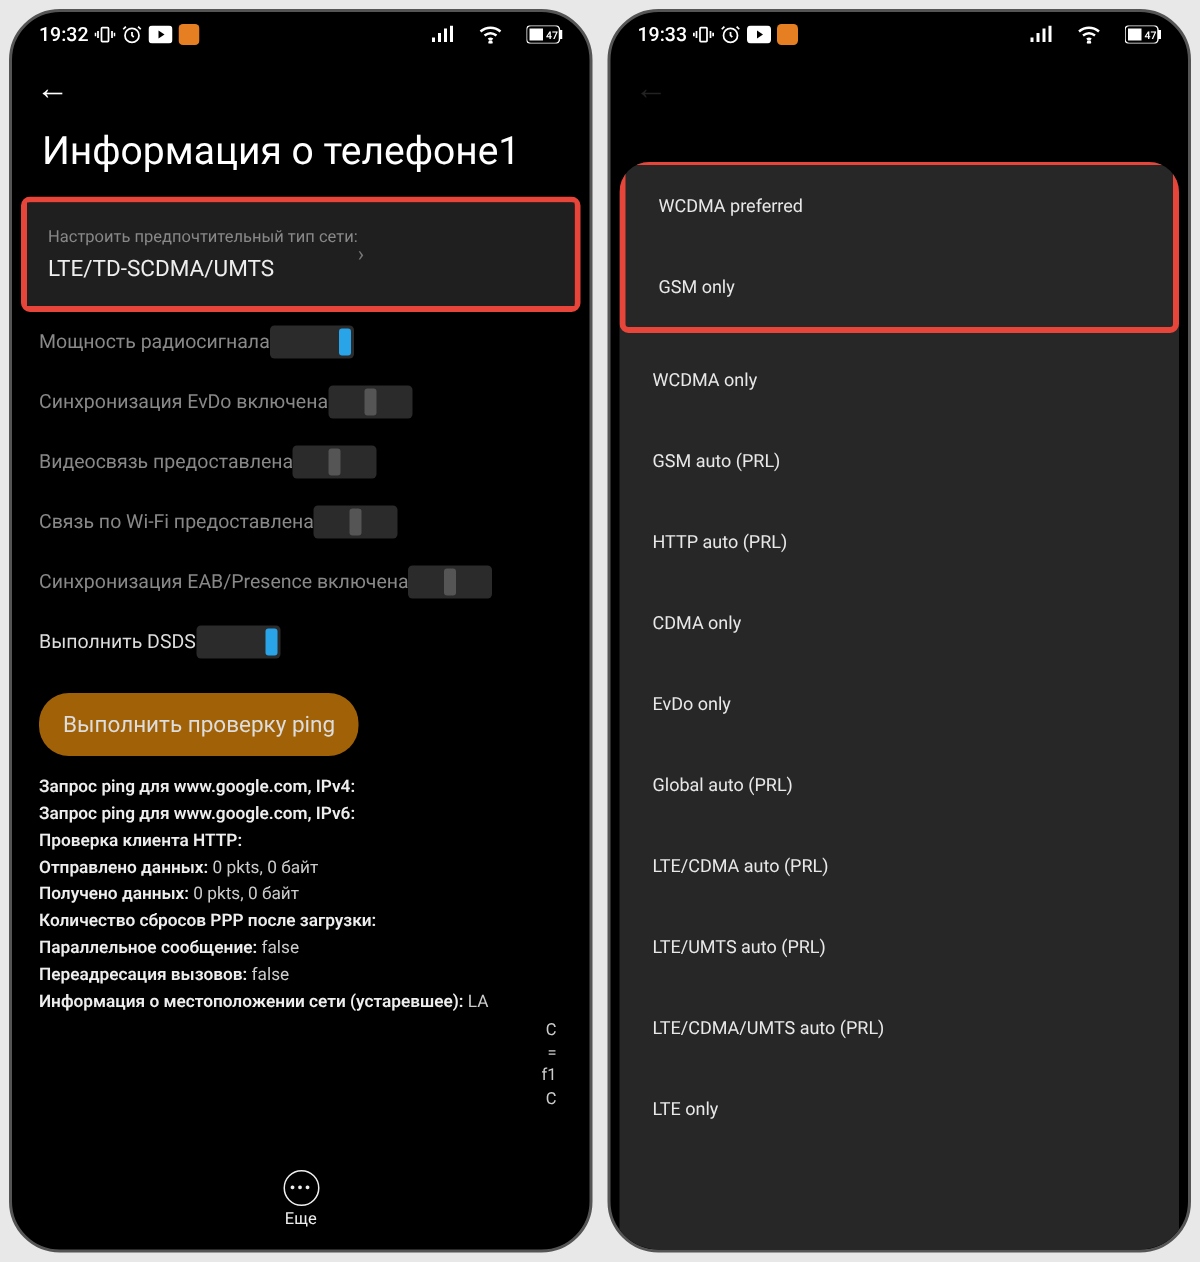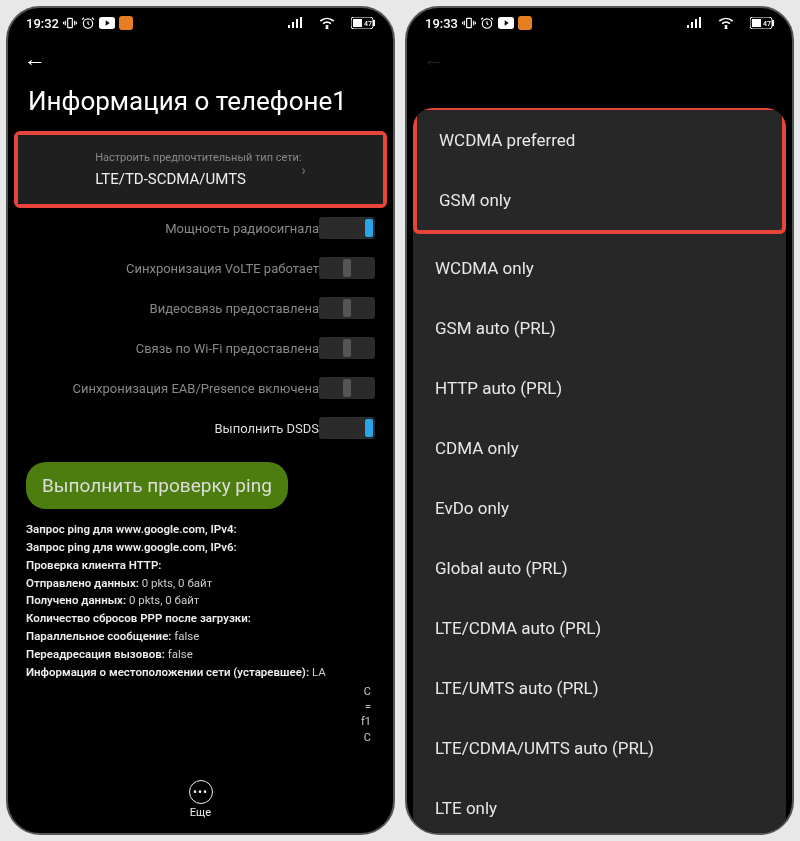--- a/index.html
+++ b/index.html
@@ -49,33 +49,33 @@
   .hl-box {
     border: 4px solid #e8453a;
     border-radius: 6px;
     margin: 0 6px;
   }
   .row-inset {
     background: #1f1f1f;
     padding: 16px 14px;
     color: #eee;
     display: flex;
-    justify-content: center;
+    justify-content: flex-start;
     align-items: center;
     font-size: 15px;
   }
   .row-inset .sub {
     color: #888;
     font-size: 11px;
     margin-bottom: 6px;
   }
   .chev { color: #777; font-size: 14px; }
   .setting-row {
     display: flex;
-    justify-content: flex-end;
+    justify-content: flex-start;
     align-items: center;
     padding: 9px 18px;
     color: #888;
     font-size: 13px;
   }
   .setting-row.active .label { color: #ddd; }
   .pill {
     width: 56px;
     height: 22px;
     background: #2b2b2b;
@@ -89,25 +89,25 @@
     width: 8px;
     height: 18px;
     background: #555;
     border-radius: 2px;
   }
   .pill.on { background: #2b2b2b; }
   .pill.on .knob { background: #2aa4e8; }
   .pill.mid .knob { margin-right: 22px; }
   .ping-btn {
     margin: 14px 18px 10px;
-    background: #4d7c0f;
+    background: #a16207;
     color: #ddd;
     padding: 12px 16px;
     border-radius: 20px;
-    font-size: 19px;
+    font-size: 15px;
     display: inline-block;
   }
   .info-text {
     padding: 2px 18px;
     color: #ccc;
     font-size: 11.5px;
     line-height: 1.55;
   }
   .info-text b { color: #eee; font-weight: 600; }
   .trail {
@@ -142,21 +142,21 @@
     border-radius: 20px 20px 0 0;
     margin: 0 6px;
     flex: 1;
     overflow: hidden;
     display: flex;
     flex-direction: column;
   }
   .dlg-item {
     padding: 20px 22px;
     color: #e8e8e8;
-    font-size: 17px;
+    font-size: 12px;
   }
   .hl-box-r {
     border: 4px solid #e8453a;
     border-radius: 6px;
     margin: -2px 0 4px 0;
   }
   .spacer-top { height: 28px; }
   svg { display: block; }
 </style>
 </head>
@@ -230,21 +230,21 @@
       </div>
     </div>
 
     <div class="setting-row">
       <span class="label">Мощность радиосигнала</span>
       <span class="pill on">
           <span class="knob"></span>
         </span>
     </div>
     <div class="setting-row">
-      <span class="label">Синхронизация VoLTE работает</span>
+      <span class="label">Синхронизация EvDo включена</span>
       <span class="pill mid">
           <span class="knob"></span>
         </span>
     </div>
     <div class="setting-row">
       <span class="label">Видеосвязь предоставлена</span>
       <span class="pill mid">
           <span class="knob"></span>
         </span>
     </div>

